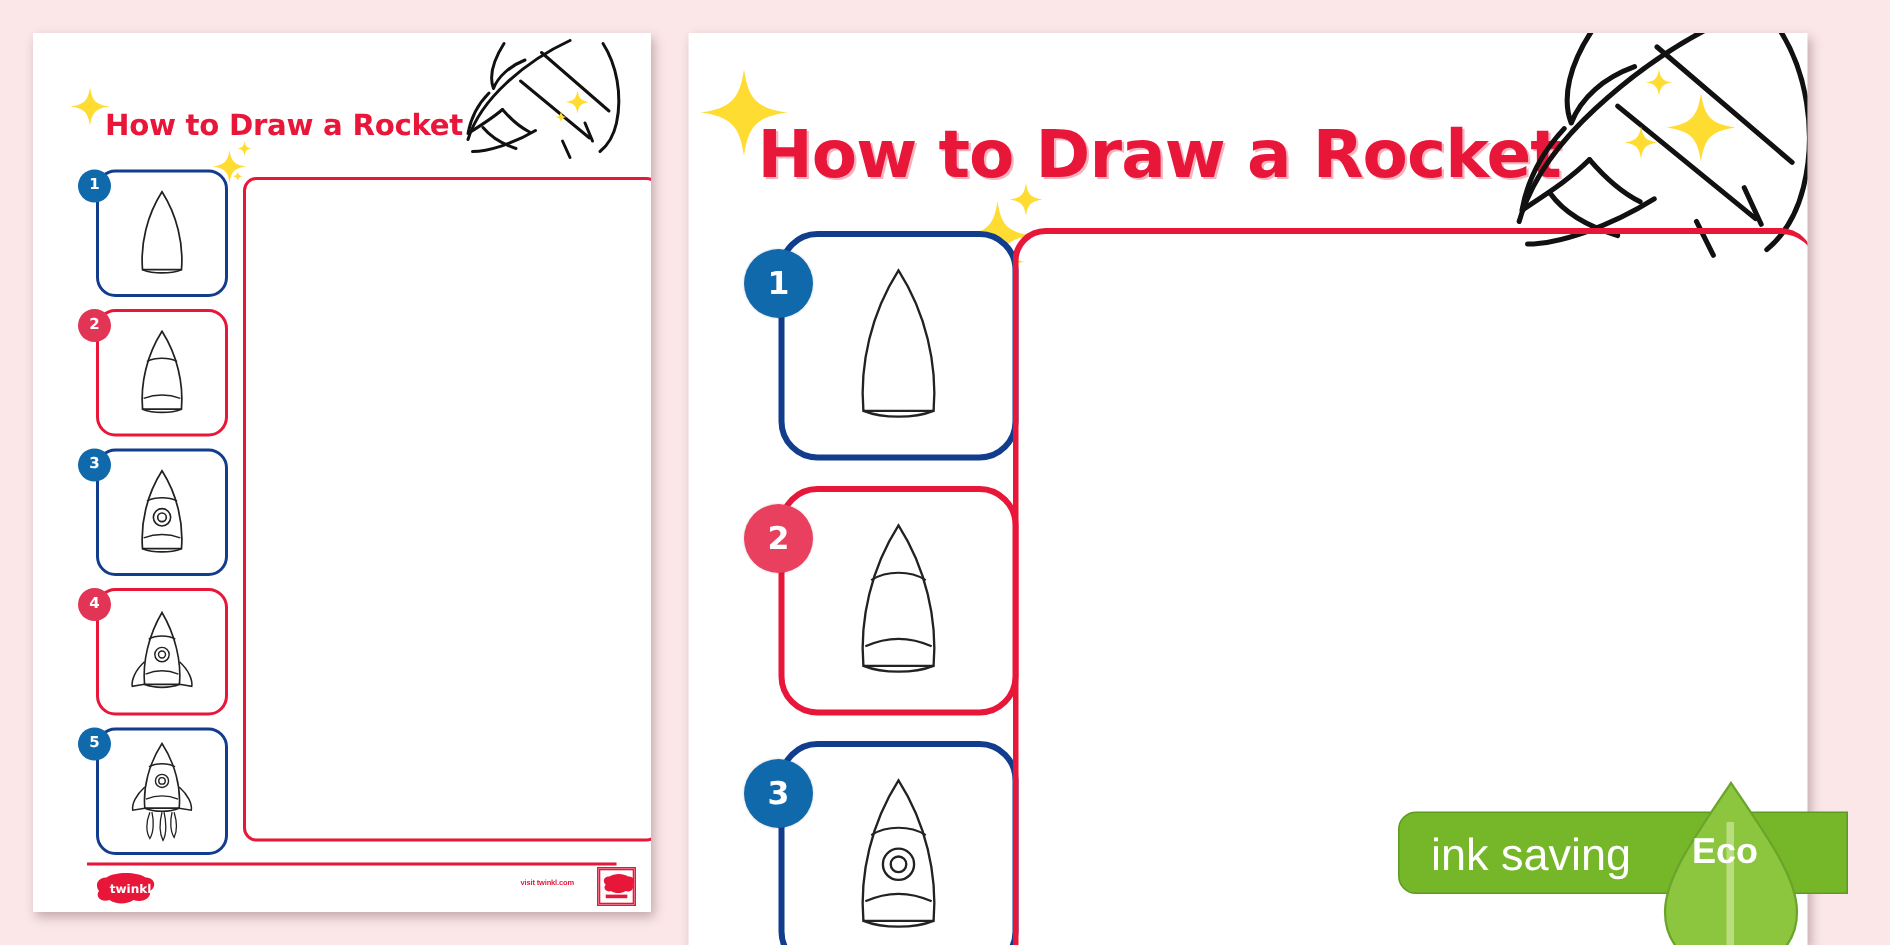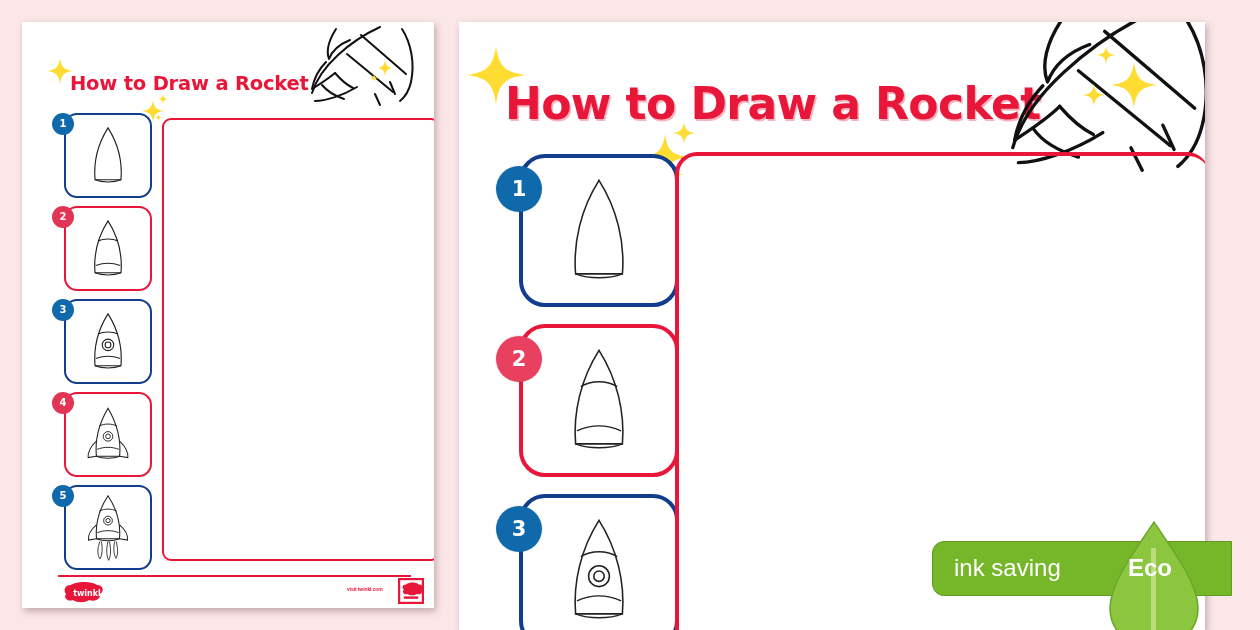--- a/index.html
+++ b/index.html
@@ -231,21 +231,21 @@
     width: 300px;
     height: 55px;
     background: #76b72a;
     border-radius: 12px 0 0 12px;
     border: 1px solid #5d9b20;
   }
   #eco-text {
     position: absolute;
     left: 22px;
     top: 26px;
-    font-size: 24px;
+    font-size: 30px;
     color: #ffffff;
     font-family: "Liberation Sans", sans-serif;
     white-space: nowrap;
   }
   #eco-leaf {
     position: absolute;
     left: 176px;
     top: -8px;
     width: 92px;
     height: 136px;

